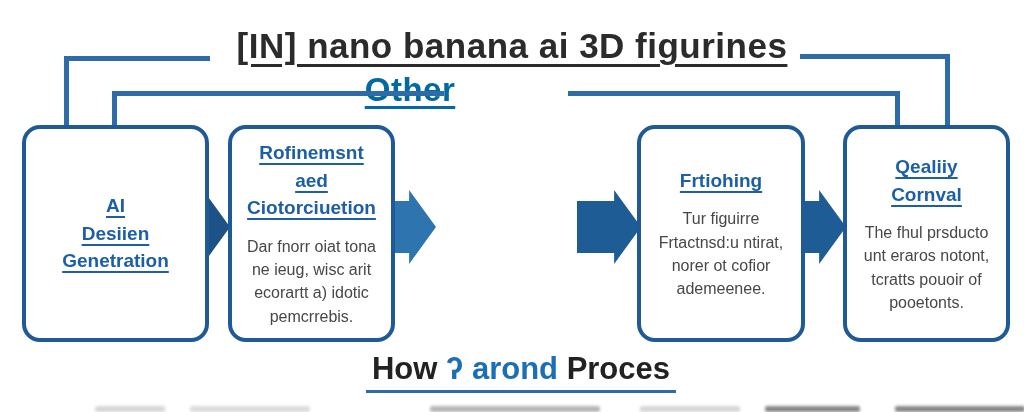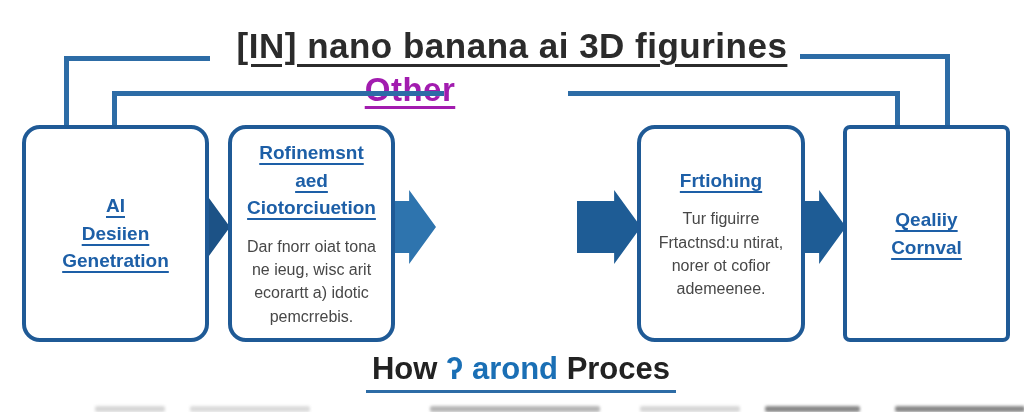--- a/index.html
+++ b/index.html
@@ -8,21 +8,21 @@
     font-family:"Liberation Sans",sans-serif;overflow:hidden;
   }
   
   .title{
     position:absolute;left:0;top:26px;width:1024px;text-align:center;
     font-size:35px;font-weight:bold;color:#2b2b2b;letter-spacing:.5px;
     text-decoration:underline;text-decoration-thickness:3px;text-underline-offset:6px;
   }
   .subtitle{
     position:absolute;left:0;top:71px;width:820px;text-align:center;
-    font-size:33px;font-weight:bold;color:#a21caf;letter-spacing:.5px;
+    font-size:33px;font-weight:bold;color:#0369a1;letter-spacing:.5px;
     text-decoration:underline;text-decoration-thickness:3px;text-underline-offset:5px;
   }
   
   .cline{position:absolute;background:#2d6ca6;z-index:1;}
   .l1h{left:64px;top:56px;width:146px;height:5px;}
   .l1v{left:64px;top:56px;width:5px;height:71px;}
   .r1h{left:800px;top:54px;width:150px;height:5px;}
   .r1v{left:945px;top:54px;width:5px;height:73px;}
   .l2h{left:112px;top:91px;width:332px;height:5px;}
   .l2v{left:112px;top:91px;width:5px;height:36px;}
@@ -32,21 +32,21 @@
   .box{
     position:absolute;top:125px;height:217px;box-sizing:border-box;
     background:#ffffff;border:4px solid #1f5a96;border-radius:18px;z-index:3;
     display:flex;flex-direction:column;justify-content:center;align-items:center;
     gap:13px;padding:8px 4px;
   }
   .b1{left:22px;width:187px;}
   .b2{left:228px;width:167px;}
   .b3{left:432px;width:168px;}
   .b4{left:637px;width:168px;}
-  .b5{left:843px;width:167px;border-radius:7px;}
+  .b5{left:843px;width:167px;}
   .box-title{
     white-space:pre-line;text-align:center;font-size:19px;font-weight:bold;
     color:#1d5fa7;line-height:1.45;
     text-decoration:underline;text-decoration-thickness:2px;text-underline-offset:4px;
   }
   .box-body{
     white-space:pre-line;text-align:center;font-size:16px;color:#474747;
     line-height:1.45;
   }
   
@@ -114,20 +114,24 @@
     <div class="box-title">Frtiohing</div>
     <div class="box-body">Tur figuirre
 Frtactnsd:u ntirat,
 norer ot cofior
 ademeenee.</div>
   </div>
 
   <div class="box b5">
     <div class="box-title">Qealiiy
 Cornval</div>
+    <div class="box-body">The fhul prsducto
+unt eraros notont,
+tcratts pouoir of
+pooetonts.</div>
   </div>
 
   <div class="arrow a1" style="background-color: rgb(28, 82, 134);"></div>
   <div class="arrow a2" style="background-color: rgb(46, 116, 174);"></div>
   <div class="arrow a3" style="background-color: rgb(30, 92, 149);"></div>
   <div class="arrow a4" style="background-color: rgb(30, 92, 149);"></div>
 
   <div class="caption">
     <span class="inner"><span>How </span><span class="hl">ʔ arond </span><span>Proces</span></span>
   </div>

